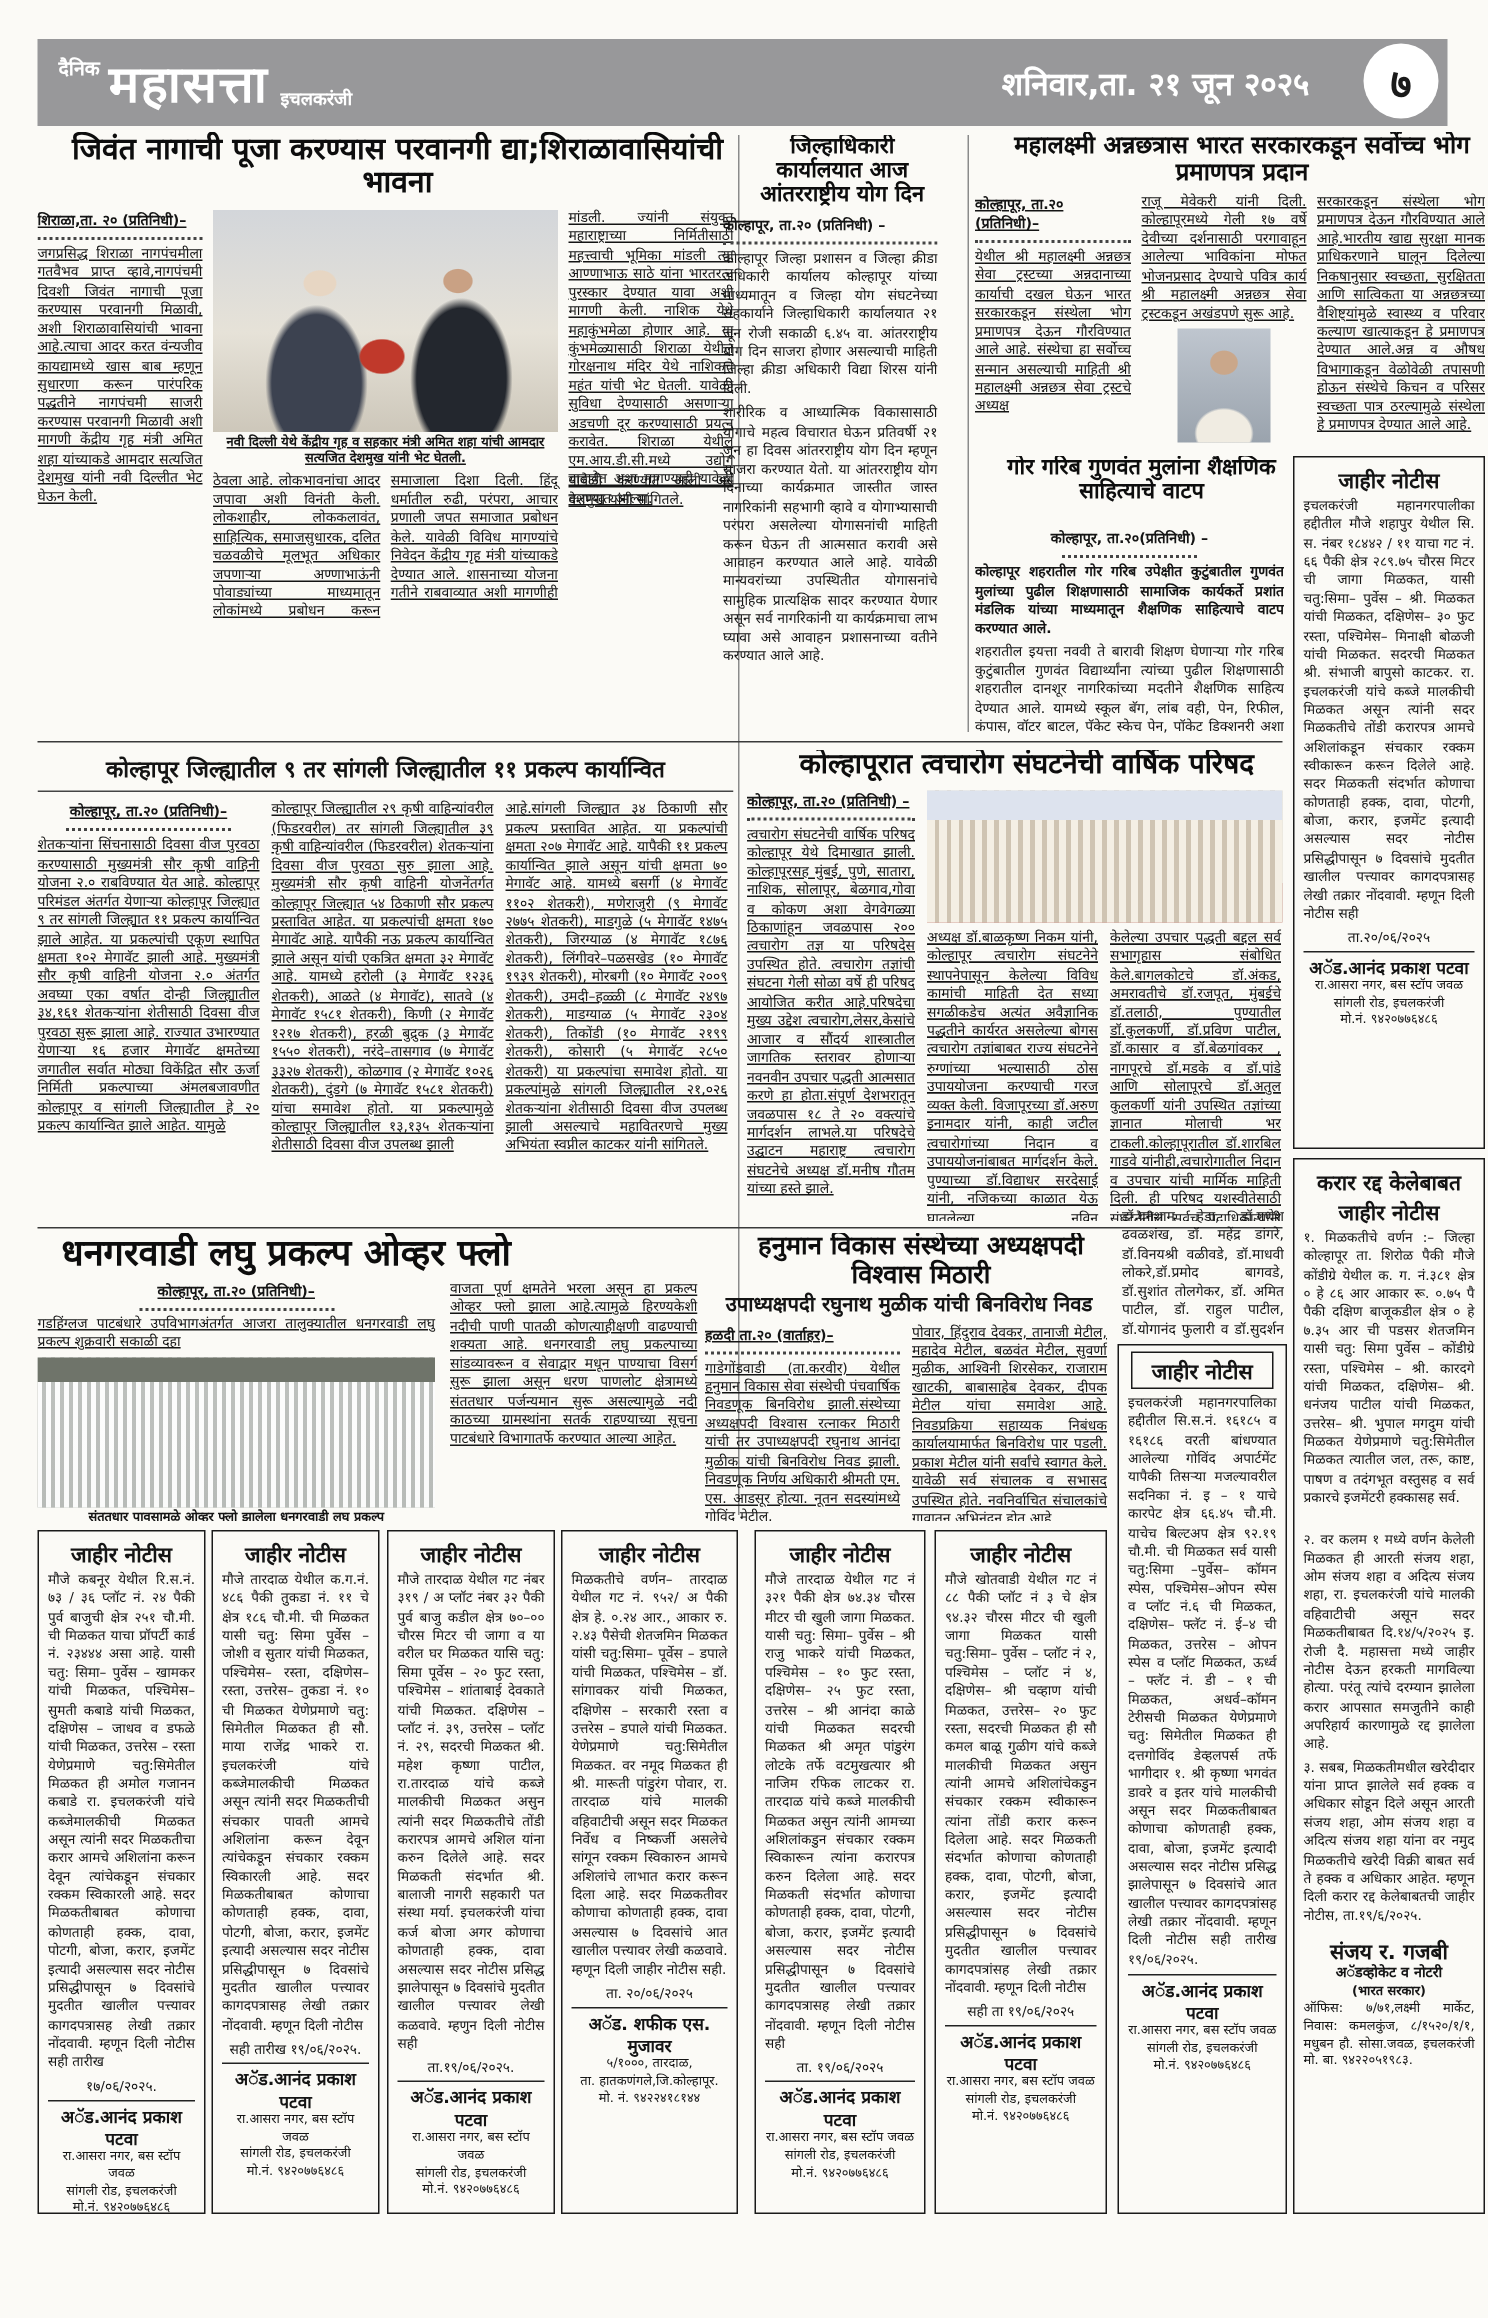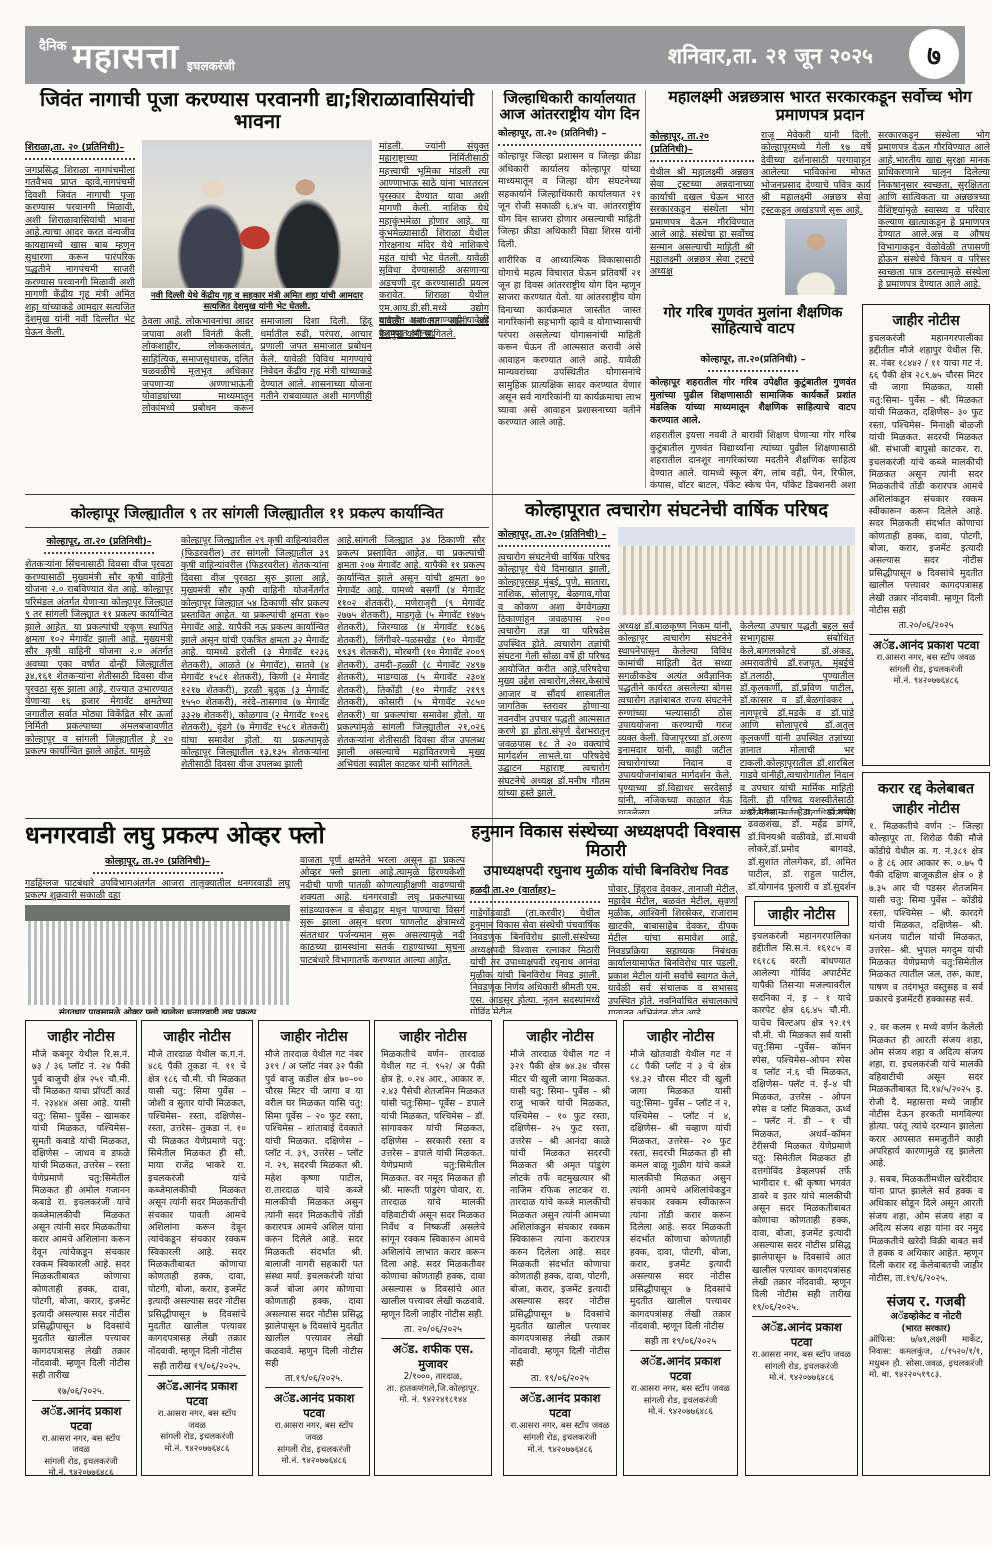--- a/index.html
+++ b/index.html
@@ -14,21 +14,21 @@
   .brand .title{font-size:34px;font-weight:800;letter-spacing:1px;}
   .brand .city{font-size:12px;font-weight:bold;margin-left:8px;transform:translateY(10px);}
   .issue-date{margin-left:auto;font-size:21px;font-weight:bold;margin-right:78px;}
   #pagenum{position:absolute;right:6px;top:3px;width:50px;height:50px;border-radius:50%;
            background:#fff;color:#1a1a1a;display:flex;align-items:center;justify-content:center;
            font-size:27px;font-weight:800;}
   
   .vr{position:absolute;width:1px;background:#8b8b8b;}
   .hr{position:absolute;height:1px;background:#3a3a3a;}
   
-  .hl{font-weight:800;text-align:center;line-height:1.12;color:#0d0d0d;}
+  .hl{font-weight:800;text-align:center;line-height:1.12;color:#0d0d0d;margin-left:16px;}
   .sub{font-weight:700;text-align:center;line-height:1.15;margin-top:3px;}
   .dateline{font-weight:bold;font-size:9.5px;}
   .dotline{border-bottom:2px dotted #444;height:3px;margin:2px 0 4px 0;}
   .body{font-size:9.3px;line-height:1.34;text-align:justify;}
   .caption{font-size:8.6px;font-weight:bold;line-height:1.25;text-align:center;margin-top:2px;}
   .cols2{column-count:2;column-gap:7px;}
   
   .photo{background:#d8d5cc;}
   #naga-photo{height:148px;
     background:
@@ -99,21 +99,21 @@
           <span>ठेवला आहे. लोकभावनांचा आदर जपावा अशी विनंती केली. लोकशाहीर, लोककलावंत, साहित्यिक, समाजसुधारक, दलित चळवळीचे मूलभूत अधिकार जपणाऱ्या अण्णाभाऊंनी पोवाड्यांच्या माध्यमातून लोकांमध्ये प्रबोधन करून समाजाला दिशा दिली.</span>
           <span>हिंदू धर्मातील रुढी, परंपरा, आचार प्रणाली जपत समाजात प्रबोधन केले. यावेळी विविध मागण्यांचे निवेदन केंद्रीय गृह मंत्री यांच्याकडे देण्यात आले. शासनाच्या योजना गतीने राबवाव्यात अशी मागणीही यावेळी करण्यात आली असे देशमुख यांनी सांगितले.</span>
         </div>
       </div>
       <div style="width:110px;">
         <div class="body">मांडली. ज्यांनी संयुक्त महाराष्ट्राच्या निर्मितीसाठी महत्त्वाची भूमिका मांडली त्या आण्णाभाऊ साठे यांना भारतरत्न पुरस्कार देण्यात यावा अशी मागणी केली. नाशिक येथे महाकुंभमेळा होणार आहे. या कुंभमेळ्यासाठी शिराळा येथील गोरक्षनाथ मंदिर येथे नाशिकचे महंत यांची भेट घेतली. यावेळी सुविधा देण्यासाठी असणाऱ्या अडचणी दूर करण्यासाठी प्रयत्न करावेत. शिराळा येथील एम.आय.डी.सी.मध्ये उद्योग वाढावेत अशा मागण्याही यावेळी करण्यात आल्या.</div>
       </div>
     </div>
   </div>
 
-  <div class="abs" style="left:498px;top:90px;width:143px;height:400px;">
+  <div class="abs" style="left:482px;top:90px;width:143px;height:400px;">
     <div class="hl" style="font-size:14.5px;">जिल्हाधिकारी कार्यालयात आज आंतरराष्ट्रीय योग दिन</div>
     <div class="dateline" style="margin-top:4px;">कोल्हापूर, ता.२० (प्रतिनिधी) –</div>
     <div class="dotline"></div>
     <div class="body">कोल्हापूर जिल्हा प्रशासन व जिल्हा क्रीडा अधिकारी कार्यालय कोल्हापूर यांच्या माध्यमातून व जिल्हा योग संघटनेच्या सहकार्याने जिल्हाधिकारी कार्यालयात २१ जून रोजी सकाळी ६.४५ वा. आंतरराष्ट्रीय योग दिन साजरा होणार असल्याची माहिती जिल्हा क्रीडा अधिकारी विद्या शिरस यांनी दिली.</div>
     <div class="body" style="margin-top:4px;">शारीरिक व आध्यात्मिक विकासासाठी योगाचे महत्व विचारात घेऊन प्रतिवर्षी २१ जून हा दिवस आंतरराष्ट्रीय योग दिन म्हणून साजरा करण्यात येतो. या आंतरराष्ट्रीय योग दिनाच्या कार्यक्रमात जास्तीत जास्त नागरिकांनी सहभागी व्हावे व योगाभ्यासाची परंपरा असलेल्या योगासनांची माहिती करून घेऊन ती आत्मसात करावी असे आवाहन करण्यात आले आहे. यावेळी मान्यवरांच्या उपस्थितीत योगासनांचे सामुहिक प्रात्यक्षिक सादर करण्यात येणार असून सर्व नागरिकांनी या कार्यक्रमाचा लाभ घ्यावा असे आवाहन प्रशासनाच्या वतीने करण्यात आले आहे.</div>
   </div>
 
   <div class="abs" style="left:650px;top:88px;width:340px;height:212px;">
     <div class="hl" style="font-size:16px;">महालक्ष्मी अन्नछत्रास भारत सरकारकडून सर्वोच्च भोग प्रमाणपत्र प्रदान</div>
     <div class="flexrow" style="gap:7px;margin-top:5px;">
@@ -270,21 +270,21 @@
     <div class="naddr">रा.आसरा नगर, बस स्टॉप जवळ</div>
     <div class="naddr">सांगली रोड, इचलकरंजी</div>
     <div class="naddr">मो.नं. ९४२०७७६४८६</div>
   </div>
 
   <div class="abs notice" style="left:374px;top:1020px;width:118px;height:456px;">
     <div class="ntitle">जाहीर नोटीस</div>
     <div class="nbody">मिळकतीचे वर्णन– तारदाळ येथील गट नं. ९५२/ अ पैकी क्षेत्र हे. ०.२४ आर., आकार रु. २.४३ पैसेची शेतजमिन मिळकत यांसी चतु:सिमा– पूर्वेस – डपाले यांची मिळकत, पश्चिमेस – डॉ. सांगावकर यांची मिळकत, दक्षिणेस – सरकारी रस्ता व उत्तरेस – डपाले यांची मिळकत. येणेप्रमाणे चतु:सिमेतील मिळकत. वर नमूद मिळकत ही श्री. मारूती पांडुरंग पोवार, रा. तारदाळ यांचे मालकी वहिवाटीची असून सदर मिळकत निर्वेध व निष्कर्जी असलेचे सांगून रक्कम स्विकारुन आमचे अशिलांचे लाभात करार करून दिला आहे. सदर मिळकतीवर कोणाचा कोणताही हक्क, दावा असल्यास ७ दिवसांचे आत खालील पत्त्यावर लेखी कळवावे. म्हणून दिली जाहीर नोटीस सही.</div>
     <div class="nsign">ता. २०/०६/२०२५</div>
     <div class="nsigner">अॅड. शफीक एस. मुजावर</div>
-    <div class="naddr">2/१०००, तारदाळ,</div>
+    <div class="naddr">५/१०००, तारदाळ,</div>
     <div class="naddr">ता. हातकणंगले,जि.कोल्हापूर.</div>
     <div class="naddr">मो. नं. ९४२२४१८१४४</div>
   </div>
 
   <div class="abs notice" style="left:503px;top:1020px;width:114px;height:456px;">
     <div class="ntitle">जाहीर नोटीस</div>
     <div class="nbody">मौजे तारदाळ येथील गट नं ३२१ पैकी क्षेत्र ७४.३४ चौरस मीटर ची खुली जागा मिळकत. यासी चतु: सिमा– पुर्वेस – श्री राजु भाकरे यांची मिळकत, पश्चिमेस – १० फुट रस्ता, दक्षिणेस– २५ फुट रस्ता, उत्तरेस – श्री आनंदा काळे यांची मिळकत सदरची मिळकत श्री अमृत पांडुरंग लोटके तर्फे वटमुखत्यार श्री नाजिम रफिक लाटकर रा. तारदाळ यांचे कब्जे मालकीची मिळकत असुन त्यांनी आमच्या अशिलांकडुन संचकार रक्कम स्विकारून त्यांना करारपत्र करुन दिलेला आहे. सदर मिळकती संदर्भात कोणाचा कोणताही हक्क, दावा, पोटगी, बोजा, करार, इजमेंट इत्यादी असल्यास सदर नोटीस प्रसिद्धीपासून ७ दिवसांचे मुदतीत खालील पत्त्यावर कागदपत्रासह लेखी तक्रार नोंदवावी. म्हणून दिली नोटीस सही</div>
     <div class="nsign">ता. १९/०६/२०२५</div>
     <div class="nsigner">अॅड.आनंद प्रकाश पटवा</div>
     <div class="naddr">रा.आसरा नगर, बस स्टॉप जवळ</div>

